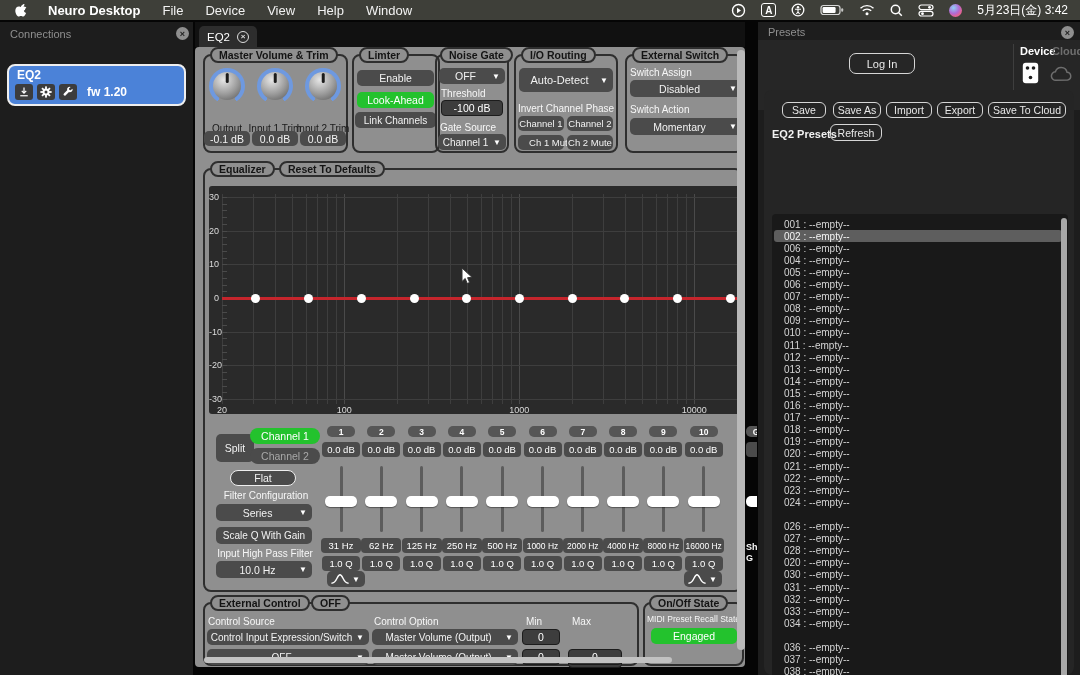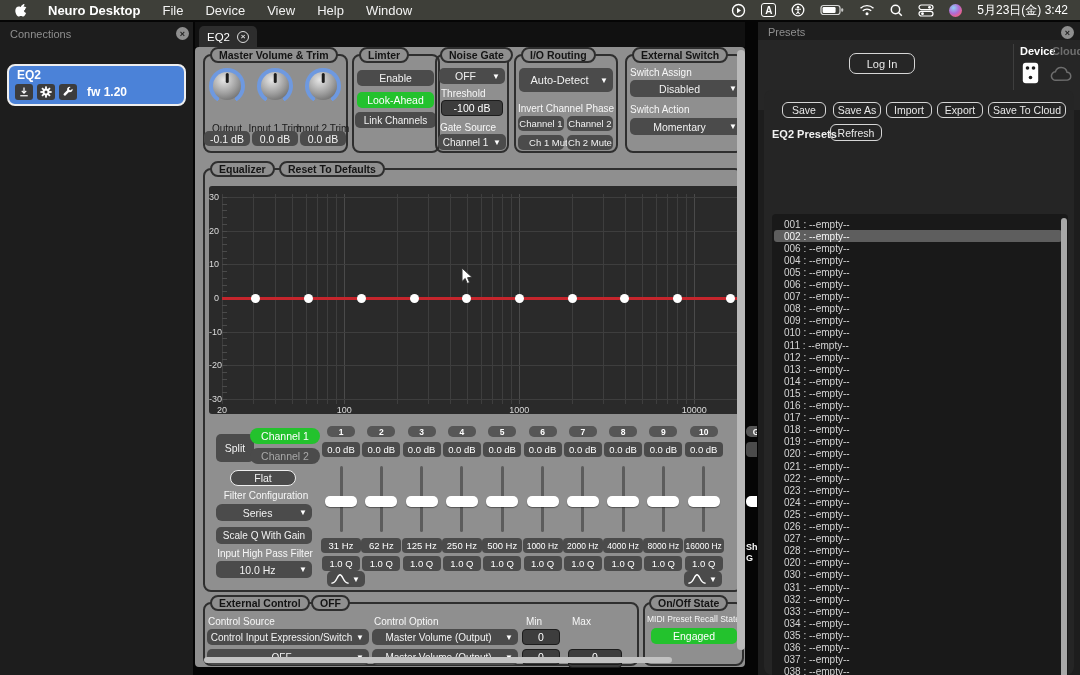--- a/index.html
+++ b/index.html
@@ -395,21 +395,21 @@
     <svg width="13" height="19" viewBox="0 0 13 19">
         <path d="M1 1l0 13.5 3.2-3 2 5 2.4-1-2-4.8 4.4-.4z" fill="#fff" stroke="#333" stroke-width="1"></path>
       </svg>
   </div>
 
   <div class="abs btn" style="left:216px;top:434px;width:38px;height:28px;">Split</div>
   <div class="abs btn green" style="left:250px;top:428px;width:70px;height:16px;border-radius:8px;">Channel 1</div>
   <div class="abs btn" style="left:250px;top:448px;width:70px;height:16px;border-radius:8px;color:#a8a8a8;">Channel 2</div>
   <div class="abs btn" style="left:230px;top:470px;width:66px;height:16px;border:1.5px solid #eee;border-radius:8px;">Flat</div>
   <div class="abs wlabel" style="left:216px;top:490px;width:100px;text-align:center;">Filter Configuration</div>
-  <div class="abs dd" style="left:216px;top:504px;width:96px;height:17px;border-radius:6px;">
+  <div class="abs dd" style="left:216px;top:504px;width:96px;height:17px;">
     <span class="txt">Series</span>
       <span class="arr">▼</span>
   </div>
   <div class="abs btn" style="left:216px;top:527px;width:96px;height:17px;font-size:10px;">Scale Q With Gain</div>
   <div class="abs wlabel" style="left:210px;top:548px;width:110px;text-align:center;">Input High Pass Filter</div>
   <div class="abs dd" style="left:216px;top:561px;width:96px;height:17px;">
     <span class="txt">10.0 Hz</span>
       <span class="arr">▼</span>
   </div>
 
@@ -593,31 +593,29 @@
           <div class="plist-row" style="top:173.4px;">015 : --empty--</div>
           <div class="plist-row" style="top:185.5px;">016 : --empty--</div>
           <div class="plist-row" style="top:197.6px;">017 : --empty--</div>
           <div class="plist-row" style="top:209.7px;">018 : --empty--</div>
           <div class="plist-row" style="top:221.8px;">019 : --empty--</div>
           <div class="plist-row" style="top:233.9px;">020 : --empty--</div>
           <div class="plist-row" style="top:246.0px;">021 : --empty--</div>
           <div class="plist-row" style="top:258.1px;">022 : --empty--</div>
           <div class="plist-row" style="top:270.2px;">023 : --empty--</div>
           <div class="plist-row" style="top:282.3px;">024 : --empty--</div>
-          <div class="plist-row" style="top:294.4px;">025 : --empty--</div>
           <div class="plist-row" style="top:306.5px;">026 : --empty--</div>
           <div class="plist-row" style="top:318.6px;">027 : --empty--</div>
           <div class="plist-row" style="top:330.7px;">028 : --empty--</div>
           <div class="plist-row" style="top:342.8px;">020 : --empty--</div>
           <div class="plist-row" style="top:354.9px;">030 : --empty--</div>
           <div class="plist-row" style="top:367.0px;">031 : --empty--</div>
           <div class="plist-row" style="top:379.1px;">032 : --empty--</div>
           <div class="plist-row" style="top:391.2px;">033 : --empty--</div>
           <div class="plist-row" style="top:403.3px;">034 : --empty--</div>
-          <div class="plist-row" style="top:415.4px;">035 : --empty--</div>
           <div class="plist-row" style="top:427.5px;">036 : --empty--</div>
           <div class="plist-row" style="top:439.6px;">037 : --empty--</div>
           <div class="plist-row" style="top:451.7px;">038 : --empty--</div>
         </div>
       <div class="vscroll" style="left:297px;top:128px;width:6px;height:512px;background:#a8a8a8;"></div>
     </div>
   </div>
 
 </div>
 

